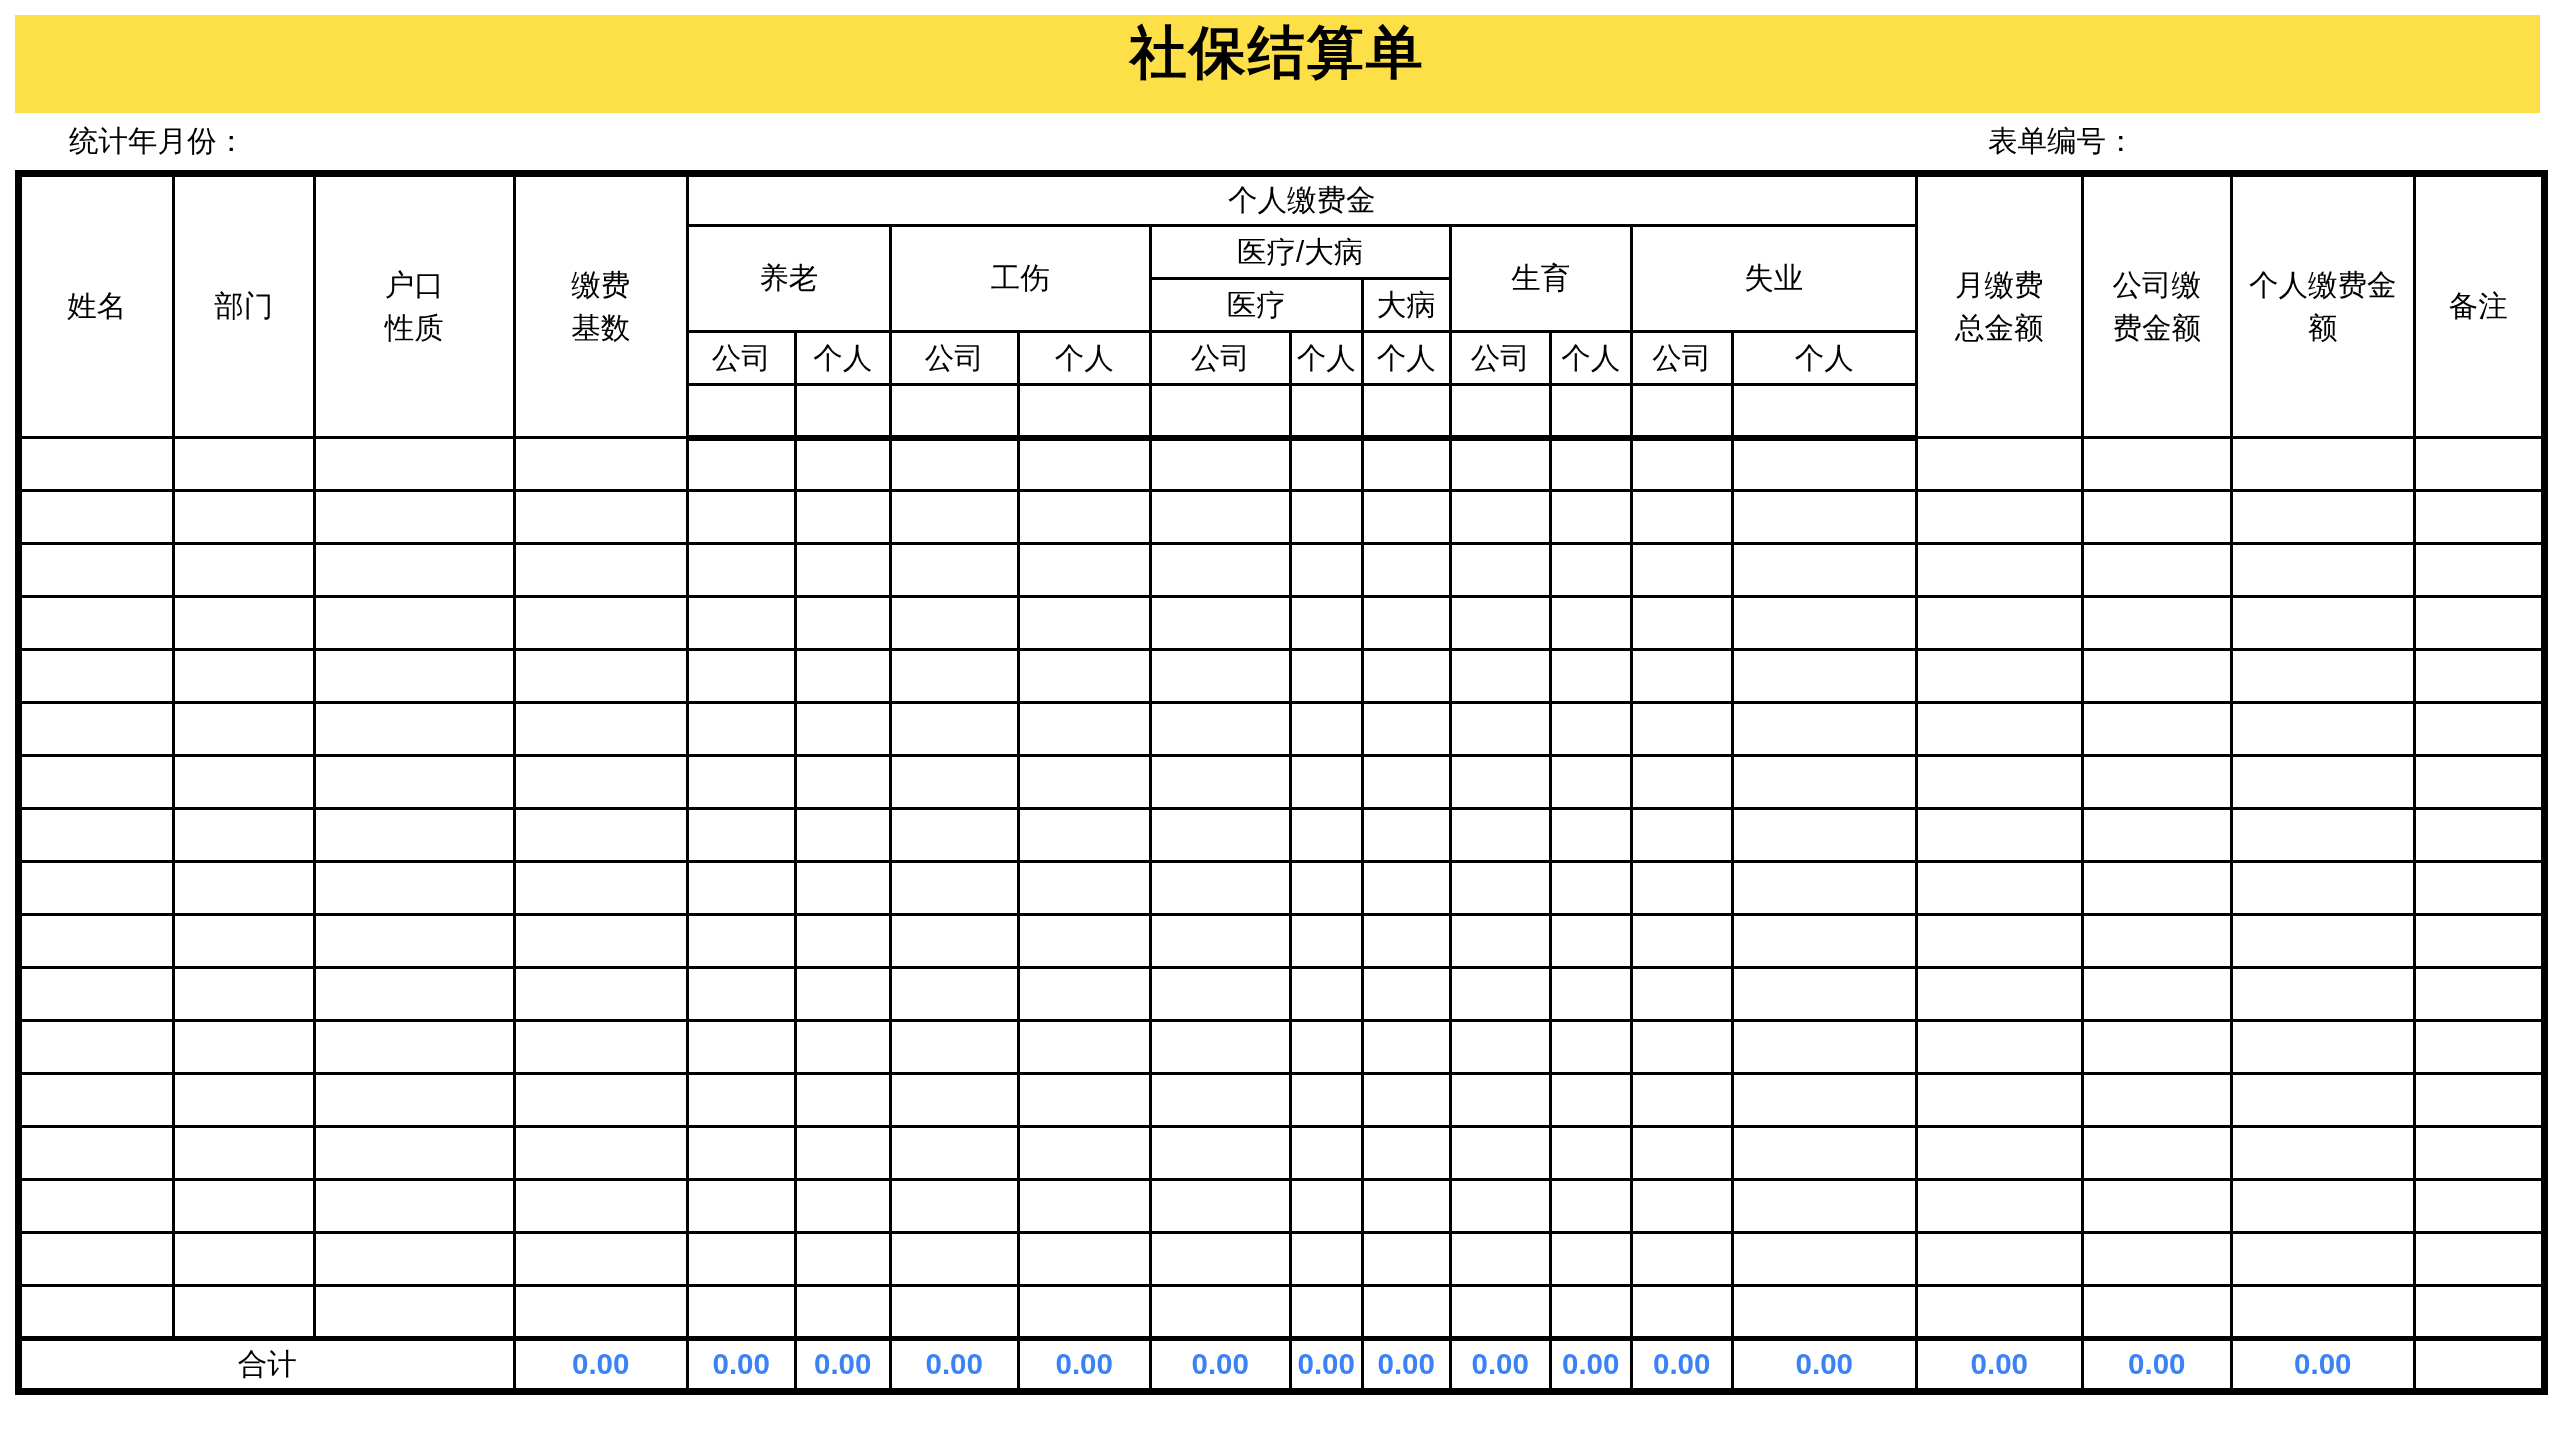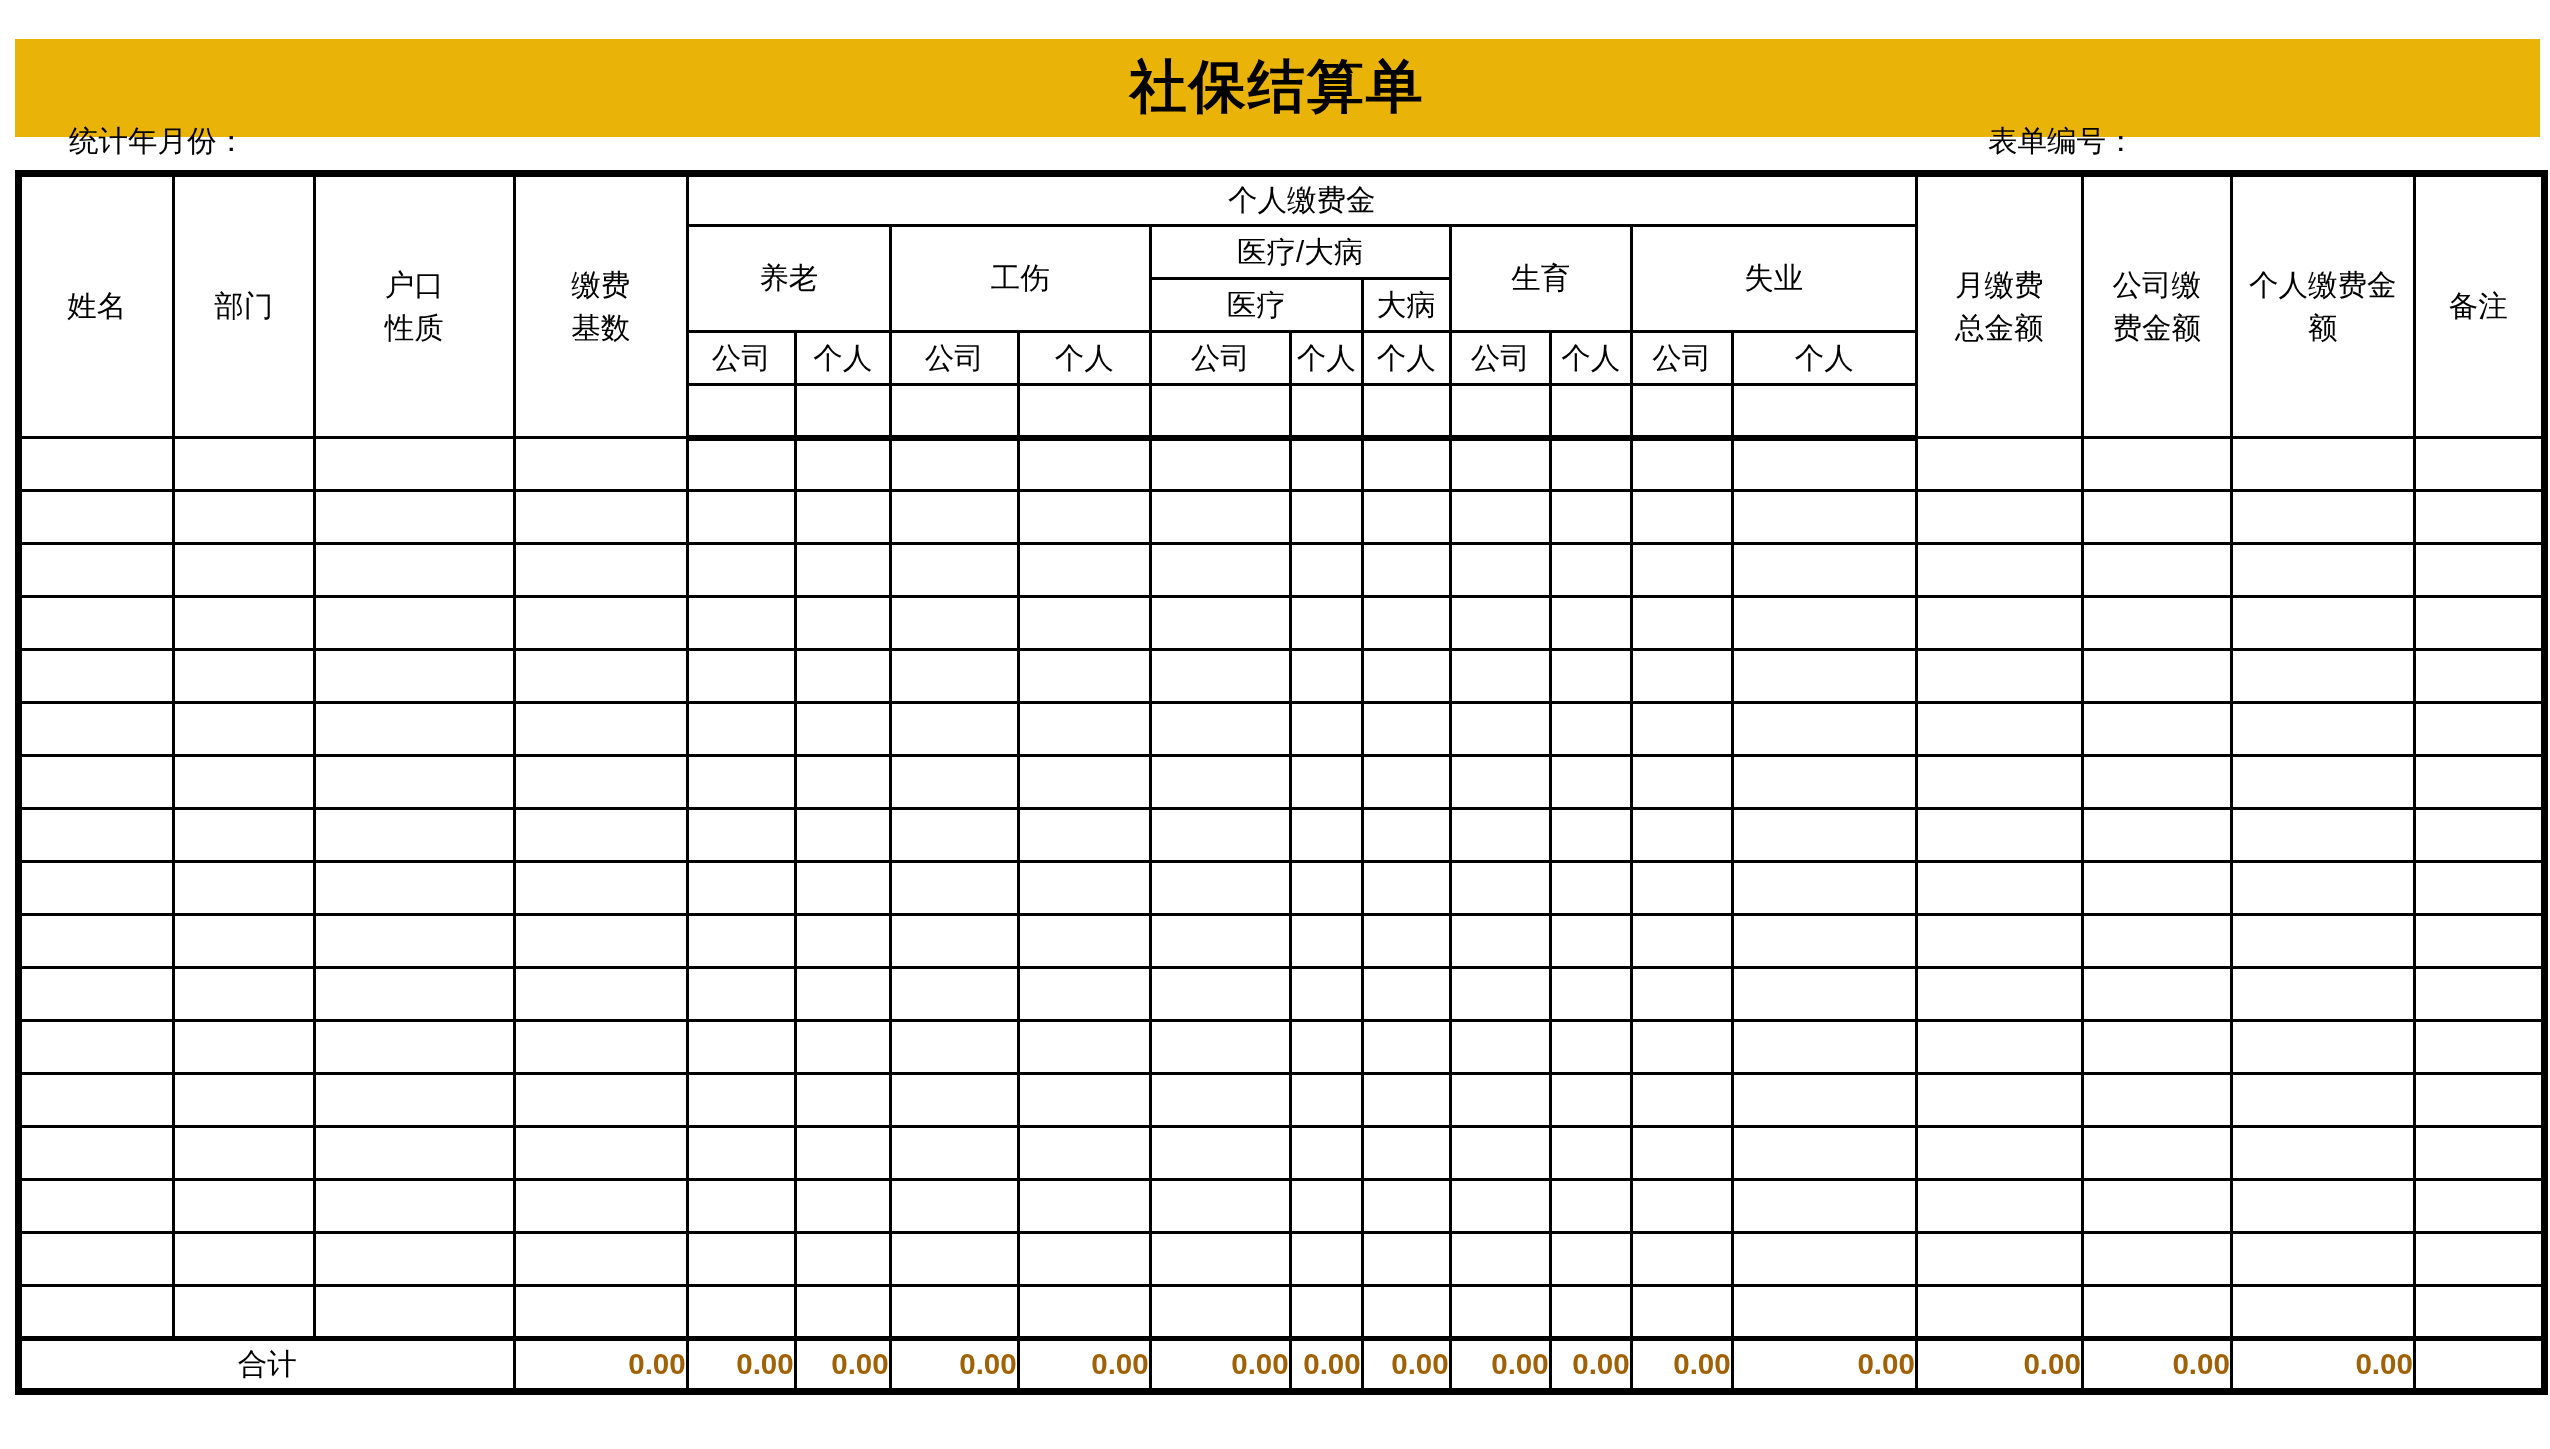--- a/index.html
+++ b/index.html
@@ -15,25 +15,24 @@
     height: 1449px;
     background: #ffffff;
     overflow: hidden;
   }
   .title-bar {
     position: absolute;
     left: 14.7px;
     top: 14.7px;
     width: 2525px;
     height: 98px;
-    background: #eab308;
+    background: #fde047;
     display: flex;
-    align-items: center;
+    align-items: flex-start;
     justify-content: center;
-    margin-top: 24px;
   }
   .title-bar .page-title {
     font-size: 57px;
     font-weight: 700;
     letter-spacing: 2px;
   }
   .meta-row {
     position: absolute;
     left: 0;
     top: 113px;
@@ -71,23 +70,22 @@
     line-height: 1.45;
     overflow: hidden;
   }
   tr.hrow-1 { height: 52px; }
   tr.hrow-2, tr.hrow-3, tr.hrow-4, tr.hrow-5 { height: 53px; }
   tr.hrow-5 td { border-bottom: 6.9px solid #000; }
   tbody.body-rows tr { height: 53px; }
   tr.total-row { height: 53px; }
   tr.total-row td { border-top: 5.9px solid #000; border-bottom: 7.9px solid #000; }
   tr.total-row .total-value {
-    color: #a16207;
+    color: #3b82f6;
     font-weight: 700;
-    text-align: right;
   }
   .footer-row {
     position: absolute;
     left: 0;
     top: 1394px;
     width: 2550px;
     height: 49px;
   }
   .footer-row .label {
     position: absolute;

